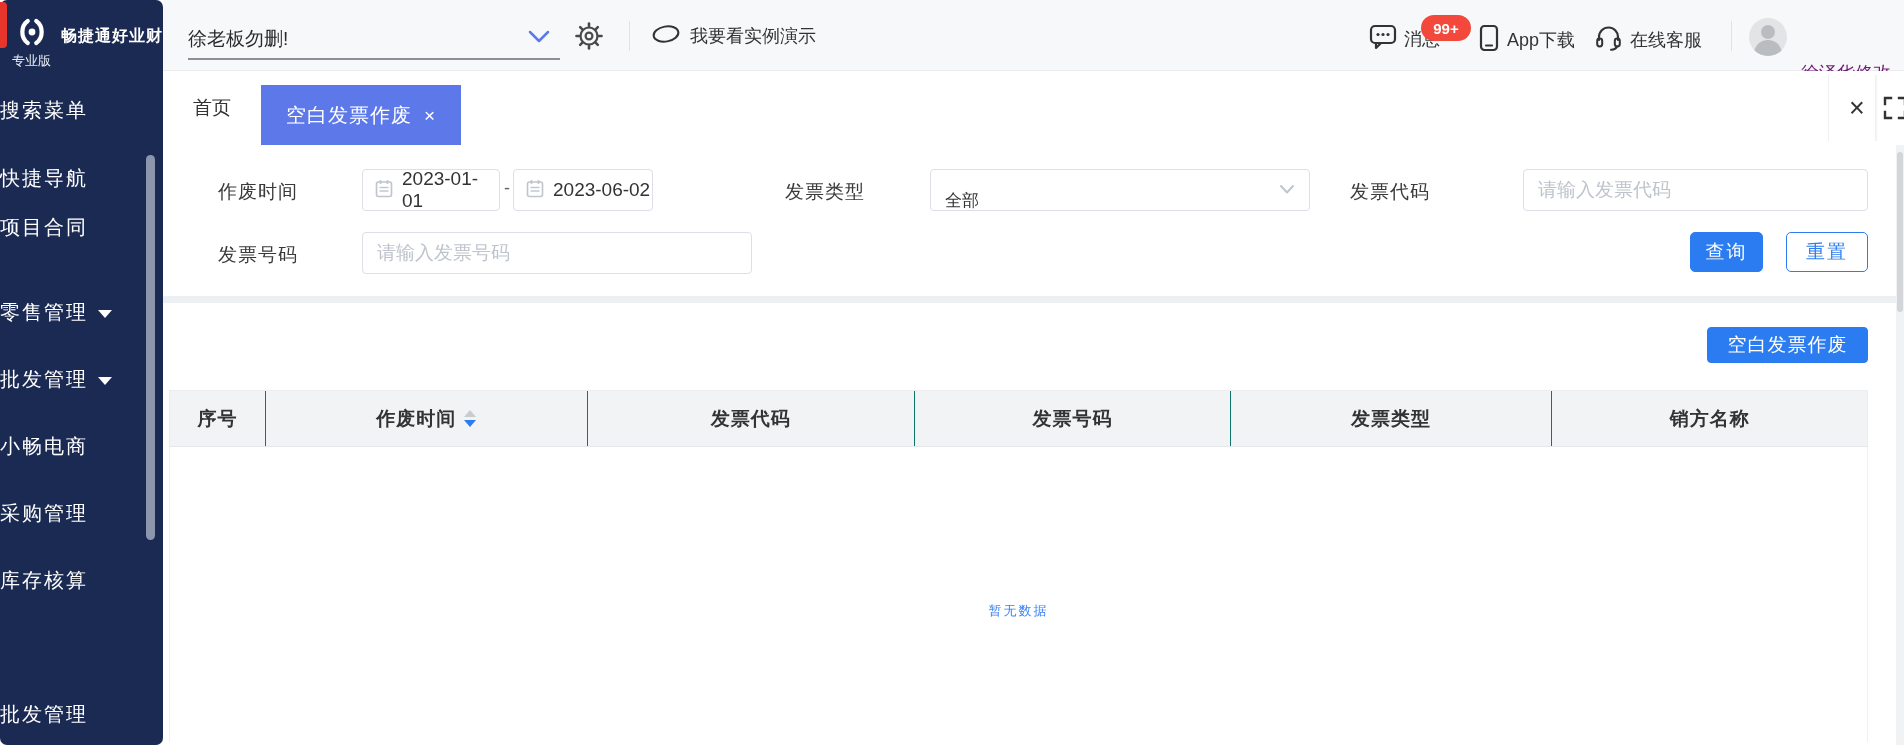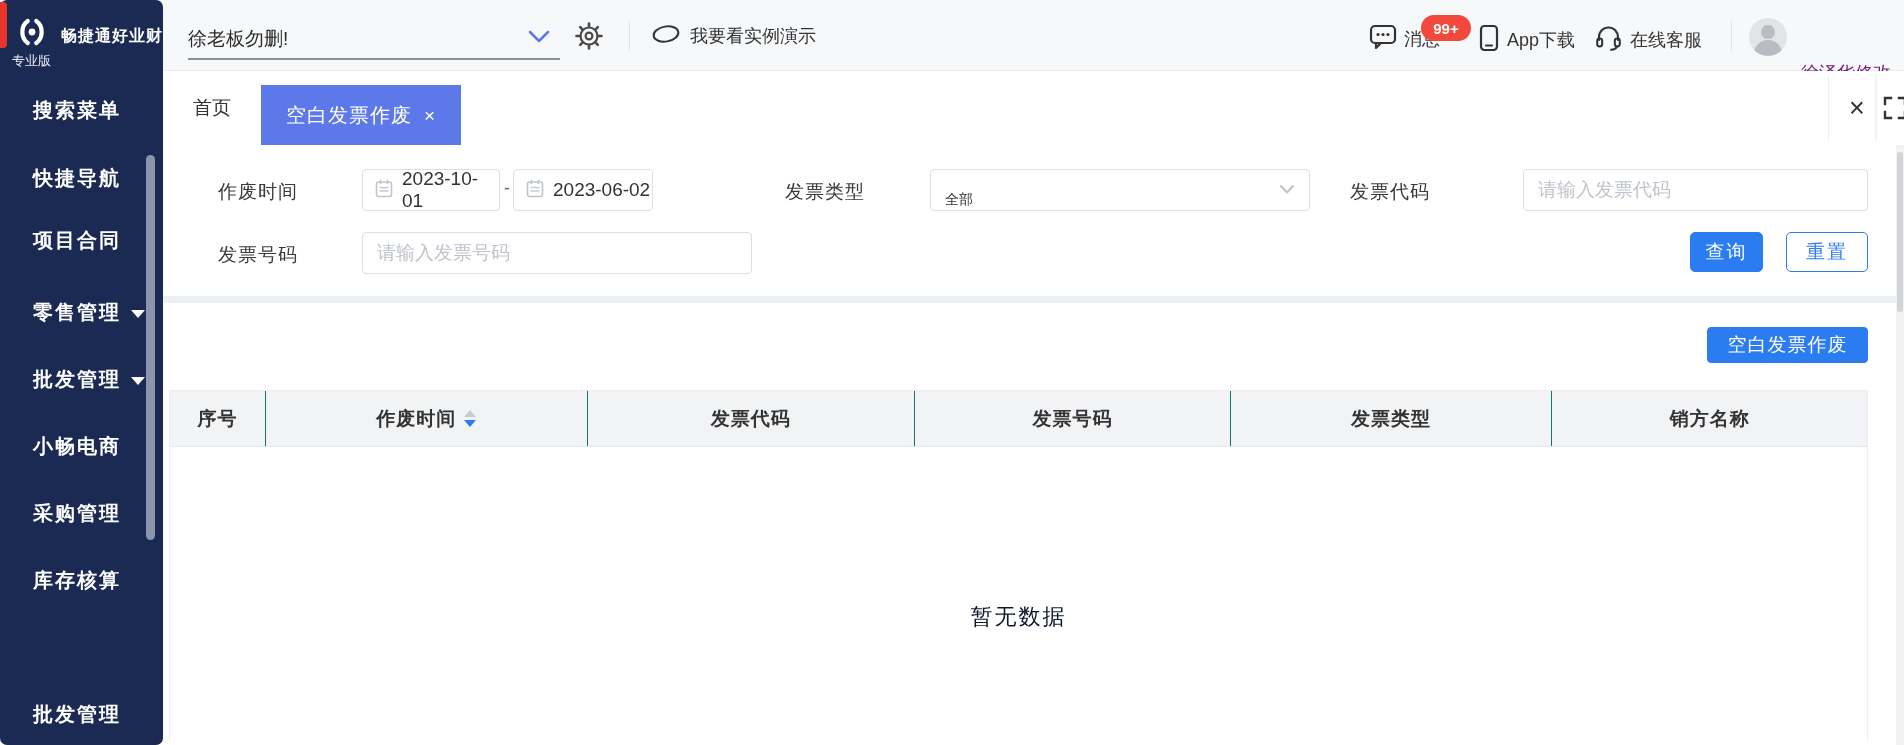--- a/index.html
+++ b/index.html
@@ -8,21 +8,21 @@
   .abs { position:absolute; }
   #app { position:relative; width:1904px; height:745px; overflow:hidden; background:#fff; }
 
   
   #sidebar { left:0; top:0; width:163px; height:745px; background:#1b2a52; z-index:5;border-radius:7px; }
   .logo-redstrip { left:0; top:2px; width:7px; height:46px; background:#e8352b; border-radius:0 4px 4px 0; }
   .logo-glyph { left:15px; top:15px; width:34px; height:34px; }
   .brand-name { left:61px; top:26px; color:#fff; font-size:16px; font-weight:700; letter-spacing:1px; }
   .brand-edition { left:12px; top:52px; color:#e8ecf5; font-size:13px; }
   .side-item { left:0; width:146px; height:48px; color:#ffffff; font-size:20px;
-    display:flex; align-items:center; padding-left:33px; letter-spacing:2px; cursor:pointer;font-weight:bold; }
+    display:flex; align-items:center; letter-spacing:2px; cursor:pointer; }
   .side-caret { width:0; height:0; border-left:7px solid transparent; border-right:7px solid transparent;
     border-top:8px solid #ffffff; margin-left:10px; margin-top:3px; }
   .side-scroll { left:146px; top:155px; width:9px; height:385px; background:#8b96ad; border-radius:5px; }
 
   
   #topbar { left:163px; top:0; width:1741px; height:71px; background:#f7f8fa; border-bottom:1px solid #e9ebee;padding-left:41px; }
   .company-select { left:25px; top:14px; width:372px; height:46px; border-bottom:2px solid #8a8f99; cursor:pointer; }
   .company-name { left:0px; top:12px; font-size:19px; color:#2b2b2b; }
   .company-caret { left:340px; top:16px; }
   .gear-btn { left:412px; top:22px; width:28px; height:28px; cursor:pointer; }
@@ -55,21 +55,21 @@
   .fullscreen-btn { left:1719px; top:24px; width:30px; height:26px; cursor:pointer; }
 
   
   #filters { left:163px; top:145px; width:1741px; height:151px; background:#fff; }
   .f-label { font-size:19px; color:#3a3a3a; letter-spacing:1px; }
   .box { border:1px solid #dcdfe6; border-radius:4px; background:#fff; display:flex; align-items:center; }
   .date-box { top:24px; height:42px; padding-left:12px; gap:9px; cursor:pointer; }
   .date-text { font-size:19px; color:#333; }
   .date-sep { left:341px; top:33px; font-size:18px; color:#666; }
   .select-box { left:767px; top:24px; width:380px; height:42px; padding:0 14px; justify-content:space-between; cursor:pointer; }
-  .select-text { font-size:14px; color:#333;margin-top:20px; }
+  .select-text { font-size:17px; color:#333;margin-top:20px; }
   .f-input { position:absolute; height:42px; border:1px solid #dcdfe6; border-radius:4px;
     padding:0 14px; font-size:19px; color:#333; outline:none;
     font-family:"Liberation Sans","DejaVu Sans",sans-serif; }
   .f-input::placeholder { color:#bfc4cc; }
   .btn { position:absolute; height:40px; border-radius:5px; font-size:19px; letter-spacing:2px;
     display:flex; align-items:center; justify-content:center; cursor:pointer; }
   .btn-primary { background:#2b7cf0; color:#fff; border:1px solid #2b7cf0; }
   .btn-plain { background:#fff; color:#2b7cf0; border:1px solid #2b7cf0; }
 
   
@@ -77,21 +77,21 @@
 
   
   #table-section { left:163px; top:303px; width:1741px; height:442px; background:#fff; }
   .void-btn { left:1544px; top:24px; width:161px; height:36px; border-radius:4px; letter-spacing:1px; }
   .grid { left:6px; top:87px; width:1699px; }
   .grid-header { display:flex; height:57px; background:#f2f3f5; border:1px solid #ebedf0; border-bottom:1px solid #e4e7ec; }
   .gh-cell { display:flex; align-items:center; justify-content:center; font-size:19px; font-weight:700; color:#333;
     border-right:1px solid #0f766e; letter-spacing:1px; }
   .gh-cell:last-child { border-right:none; }
   .grid-body { height:295px; border-left:1px solid #f0f1f3; border-right:1px solid #f0f1f3; background:#fff; position:relative; }
-  .empty-text { position:absolute; left:0; right:0; top:155px; text-align:center; font-size:22px; color:#0f172a; letter-spacing:2px; }
+  .empty-text { position:absolute; left:0; right:0; top:155px; text-align:center; font-size:13px; color:#3b82f6; letter-spacing:2px; }
   .sorter { display:inline-flex; flex-direction:column; gap:3px; margin-left:8px; cursor:pointer; }
   .sort-up { width:0; height:0; border-left:6px solid transparent; border-right:6px solid transparent; border-bottom:7px solid #c8cbd0; }
   .sort-down { width:0; height:0; border-left:6px solid transparent; border-right:6px solid transparent; border-top:7px solid #2b7cf0; }
 
   
   #right-scroll-track { left:1896px; top:145px; width:8px; height:600px; background:#f1f2f4; }
   #right-scroll-thumb { left:1897px; top:152px; width:6px; height:160px; background:#d3d5d9; border-radius:3px; }
 </style>
 </head>
 <body>
@@ -109,21 +109,21 @@
     </div>
     <div class="abs brand-name">畅捷通好业财</div>
     <div class="abs brand-edition">专业版</div>
 
     <div class="abs side-item" style="top:86px">
         <span>搜索菜单</span>
       </div>
     <div class="abs side-item" style="top:154px">
         <span>快捷导航</span>
       </div>
-    <div class="abs side-item" style="top:216px">
+    <div class="abs side-item" style="top:203px">
         <span>项目合同</span>
       </div>
     <div class="abs side-item" style="top:288px">
         <span>零售管理</span>
         <span class="side-caret"></span>
       </div>
     <div class="abs side-item" style="top:355px">
         <span>批发管理</span>
         <span class="side-caret"></span>
       </div>
@@ -252,21 +252,21 @@
     <div class="abs box date-box" style="left:199px; width:138px;">
       <span>
         <svg width="18" height="19" viewBox="0 0 18 19">
           <rect x="1.5" y="3" width="15" height="14.5" rx="2" fill="none" stroke="#c0c4cc" stroke-width="1.6"></rect>
           <line x1="5.5" y1="1" x2="5.5" y2="5" stroke="#c0c4cc" stroke-width="1.6"></line>
           <line x1="12.5" y1="1" x2="12.5" y2="5" stroke="#c0c4cc" stroke-width="1.6"></line>
           <line x1="4.5" y1="8.5" x2="13.5" y2="8.5" stroke="#c0c4cc" stroke-width="1.4"></line>
           <line x1="4.5" y1="12" x2="13.5" y2="12" stroke="#c0c4cc" stroke-width="1.4"></line>
         </svg>
       </span>
-      <span class="date-text">2023-10-01</span>
+      <span class="date-text">2023-01-01</span>
     </div>
 
     <div class="abs date-sep">-</div>
 
     <div class="abs box date-box" style="left:350px; width:140px;">
       <span>
         <svg width="18" height="19" viewBox="0 0 18 19">
           <rect x="1.5" y="3" width="15" height="14.5" rx="2" fill="none" stroke="#c0c4cc" stroke-width="1.6"></rect>
           <line x1="5.5" y1="1" x2="5.5" y2="5" stroke="#c0c4cc" stroke-width="1.6"></line>
           <line x1="12.5" y1="1" x2="12.5" y2="5" stroke="#c0c4cc" stroke-width="1.6"></line>

